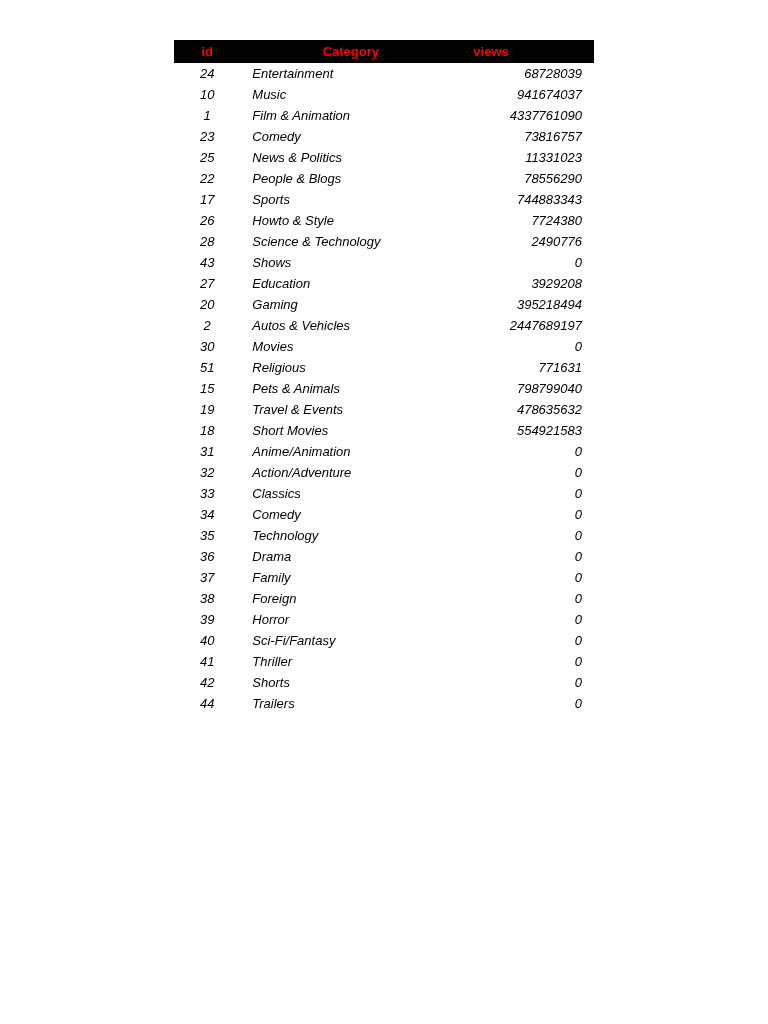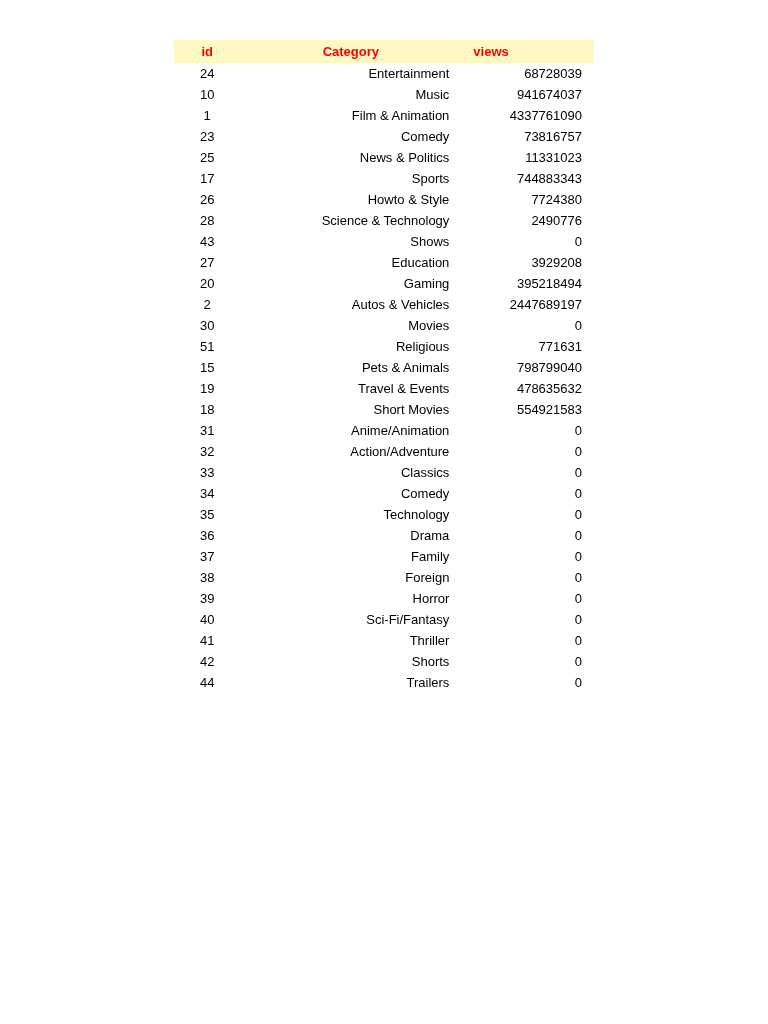--- a/index.html
+++ b/index.html
@@ -21,49 +21,50 @@
       padding: 40px 60px;
     }
 
     table {
       border-collapse: collapse;
       width: 420px;
       margin: 0 auto;
     }
 
     thead tr {
-      background-color: #fef9c3;
+      background-color: #000000;
     }
 
     thead th {
       color: #ff0000;
       font-weight: bold;
       padding: 4px 12px;
       text-align: center;
       font-size: 13px;
     }
 
     tbody tr {
       background-color: #ffffff;
+      font-style: italic;
     }
 
     tbody td {
       padding: 3px 12px;
       text-align: center;
       font-size: 13px;
       color: #000000;
     }
 
     td.col-id {
       text-align: center;
       width: 60px;
     }
 
     td.col-category {
-      text-align: right;
+      text-align: left;
       width: 200px;
     }
 
     td.col-views {
       text-align: right;
       width: 120px;
     }
 
     th.col-id {
       text-align: center;
@@ -108,20 +109,25 @@
           <td class="col-id">23</td>
           <td class="col-category">Comedy</td>
           <td class="col-views">73816757</td>
         </tr>
         <tr>
           <td class="col-id">25</td>
           <td class="col-category">News &amp; Politics</td>
           <td class="col-views">11331023</td>
         </tr>
         <tr>
+          <td class="col-id">22</td>
+          <td class="col-category">People &amp; Blogs</td>
+          <td class="col-views">78556290</td>
+        </tr>
+        <tr>
           <td class="col-id">17</td>
           <td class="col-category">Sports</td>
           <td class="col-views">744883343</td>
         </tr>
         <tr>
           <td class="col-id">26</td>
           <td class="col-category">Howto &amp; Style</td>
           <td class="col-views">7724380</td>
         </tr>
         <tr>

